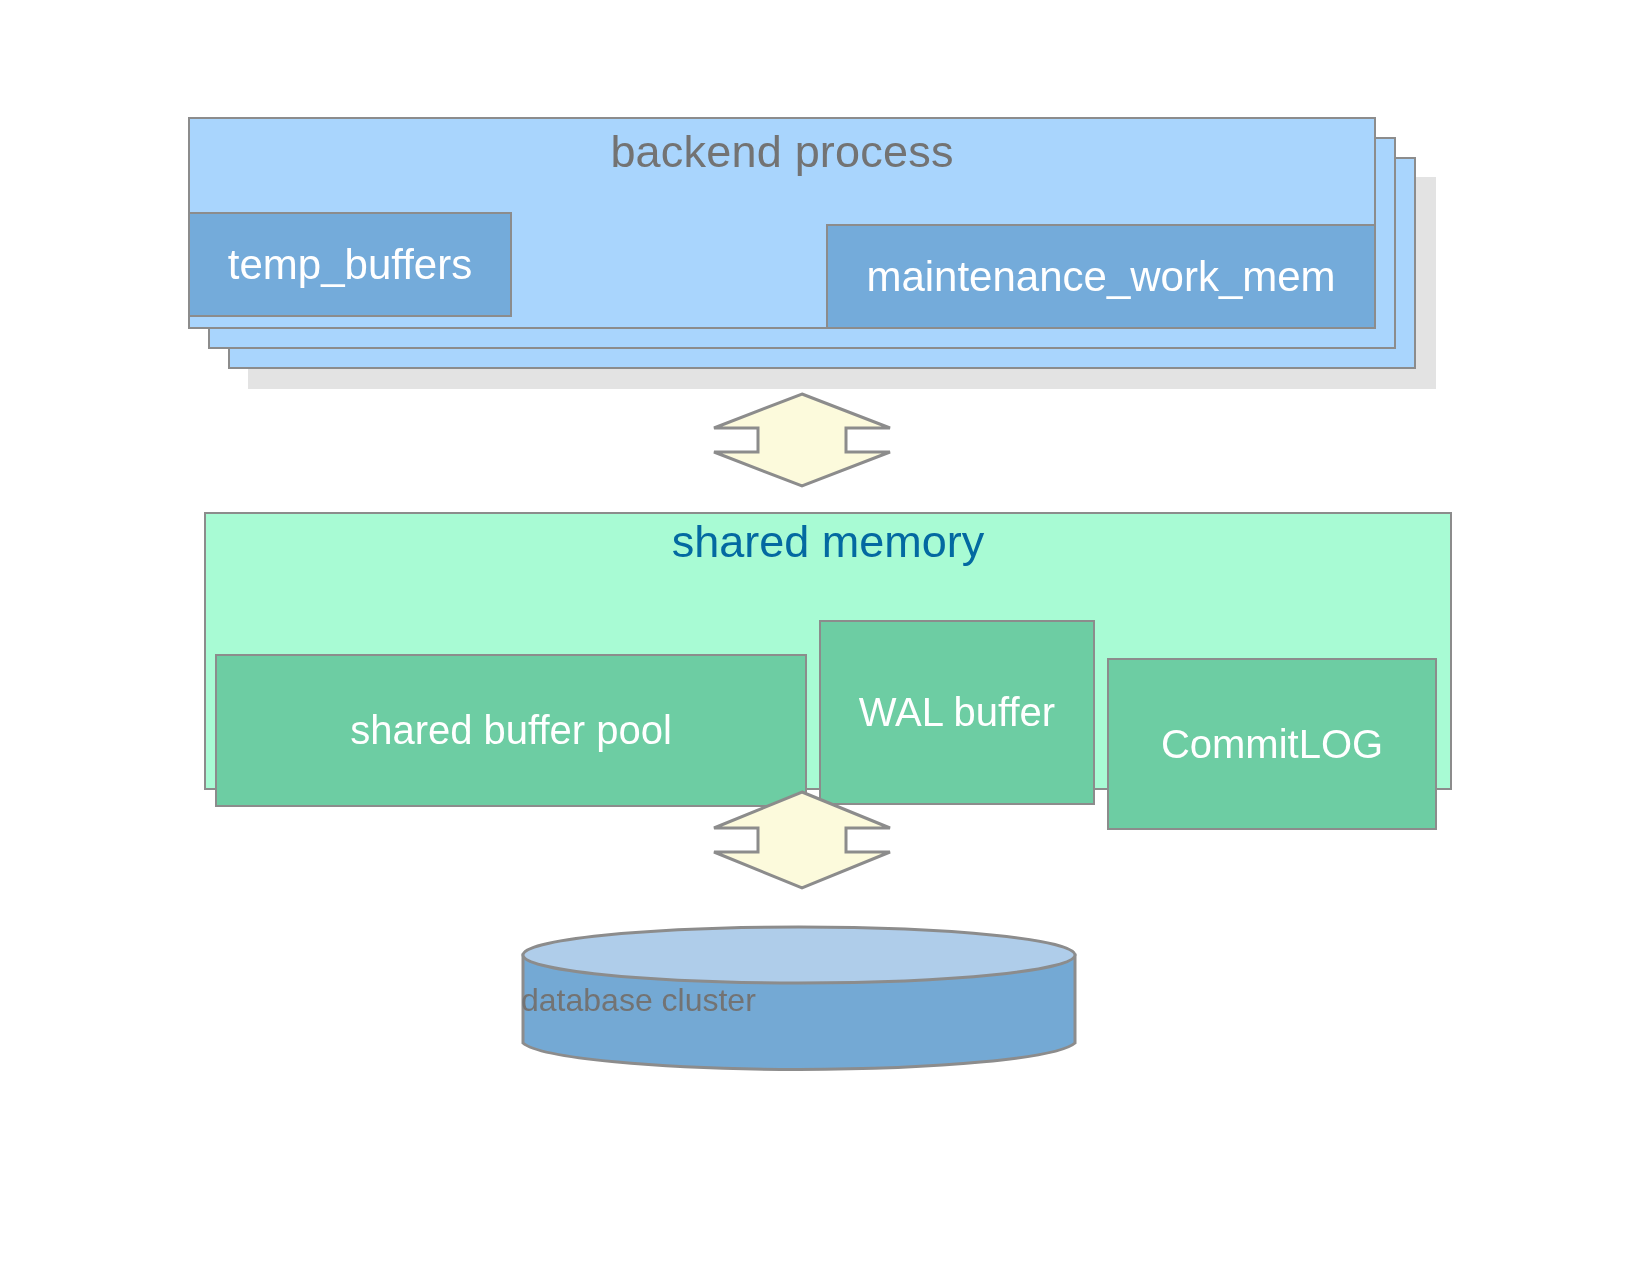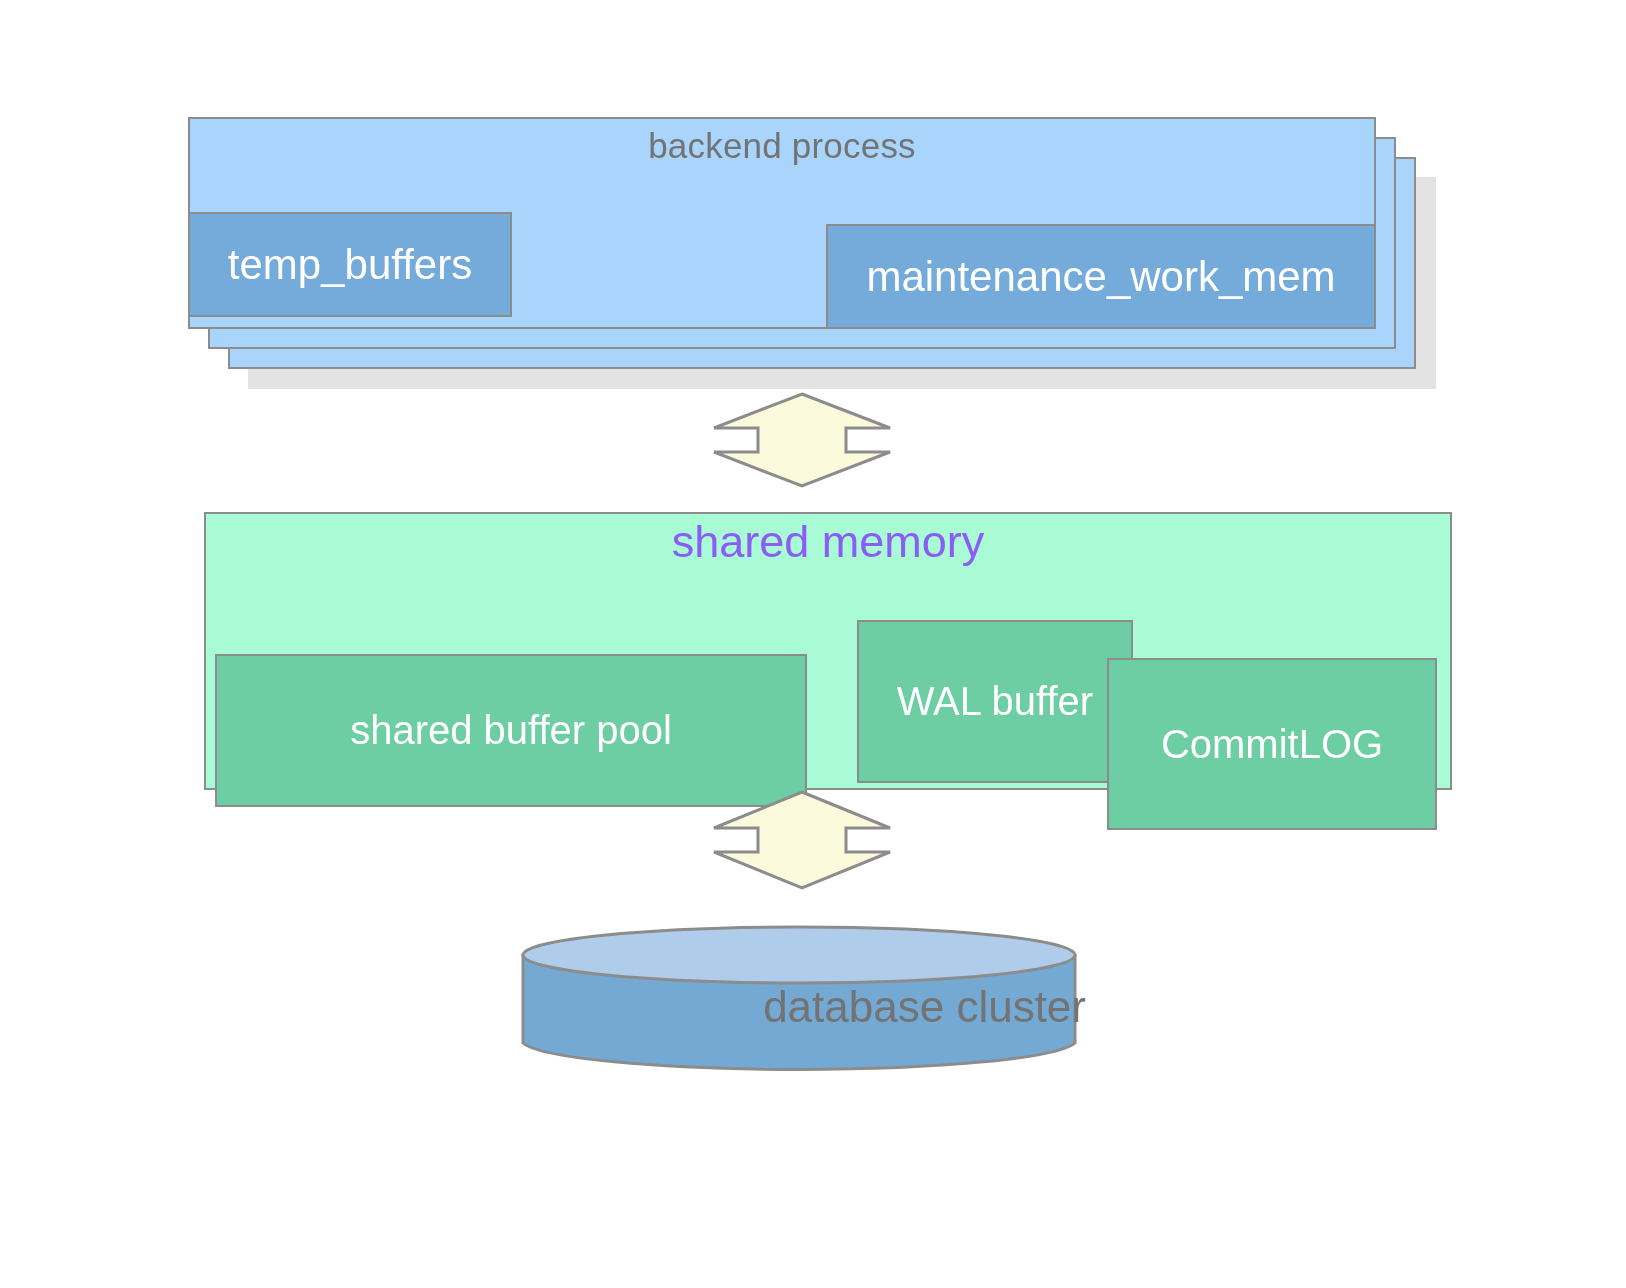--- a/index.html
+++ b/index.html
@@ -47,21 +47,21 @@
   .backend-l3 { left: 228px; top: 157px; width: 1188px; height: 212px; }
   .backend-l2 { left: 208px; top: 137px; width: 1188px; height: 212px; }
   .backend-l1 { left: 188px; top: 117px; width: 1188px; height: 212px; }
 
   .backend-title {
     position: absolute;
     left: 188px;
     top: 126px;
     width: 1188px;
     text-align: center;
-    font-size: 35px;
+    font-size: 45px;
     color: #737373;
     letter-spacing: 0.2px;
   }
 
   .mem-box {
     background: #74abda;
     color: #ffffff;
     font-size: 42px;
     white-space: nowrap;
   }
@@ -82,50 +82,50 @@
     height: 278px;
     background: #a8fbd4;
   }
   .shared-title {
     position: absolute;
     left: 204px;
     top: 516px;
     width: 1248px;
     text-align: center;
     font-size: 45px;
-    color: #8b5cf6;
+    color: #0369a1;
   }
   .sh-box {
     background: #6dcda3;
     color: #ffffff;
     font-size: 40px;
   }
   .sh-pool  { left: 215px; top: 654px; width: 592px; height: 153px; }
-  .sh-wal   { left: 819px; top: 620px; width: 276px; height: 163px; margin-left: 38px; }
+  .sh-wal   { left: 819px; top: 620px; width: 276px; height: 185px; }
   .sh-clog  { left: 1107px; top: 625px; width: 330px; height: 172px; margin-top: 33px; }
   .sh-clog .clog-text {
     white-space: nowrap;
     transform: scaleX(1.0);
   }
 
   
   .cylinder {
     position: absolute;
     left: 521px;
     top: 925px;
     width: 556px;
     height: 148px;
   }
   .cyl-label {
     position: absolute;
     left: 521px;
     top: 982px;
     width: 565px;
-    text-align: right;
-    font-size: 44px;
+    text-align: left;
+    font-size: 32px;
     color: #737373;
     pointer-events: none;
   }
 </style>
 </head>
 <body>
 
 <div id="canvas">
 
   <div class="box stack-shadow"></div>

